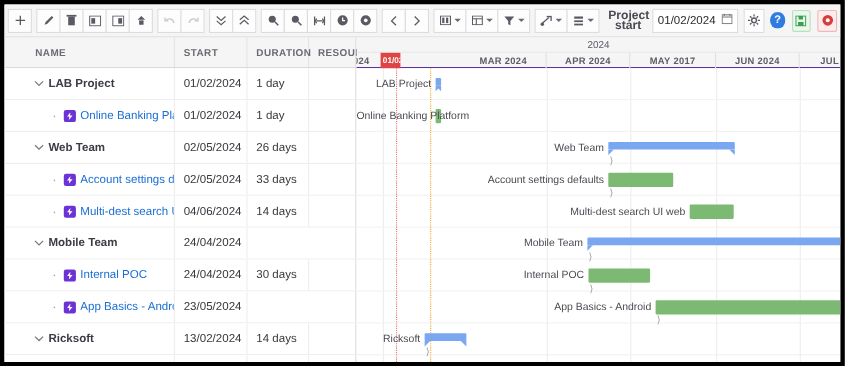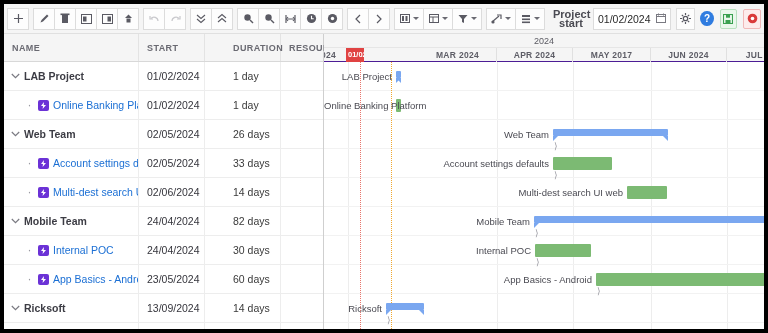--- a/index.html
+++ b/index.html
@@ -80,23 +80,23 @@
 
   
   #grid-head { display:flex; height:28px; background:#f5f5f5;
                border-bottom:1px solid #d8d8d8; }
   .gh {
     font-size:9px; font-weight:bold; letter-spacing:.4px;
     color:#6a6a72; display:flex; align-items:center;
     padding-left:8px; border-right:1px solid #e3e3e3;
     height:100%;
   }
-  .c-name { width:135px; flex:0 0 135px; }
+  .c-name { width:135px; flex:0 0 135px;margin-left:20px; }
   .c-start { width:66px; flex:0 0 66px; }
-  .c-dur { width:56px; flex:0 0 56px;margin-left:20px; }
+  .c-dur { width:56px; flex:0 0 56px; }
   .c-res { flex:1; border-right:none; }
 
   .grow { display:flex; height:29px; border-bottom:1px solid #ededed; background:#fff; }
   .gc { display:flex; align-items:center; height:100%;
         border-right:1px solid #ededed; padding-left:8px; font-size:10.5px; }
   .gc.c-res { border-right:none; }
   .gc.c-name { padding-left:6px; }
   .twisty {
     width:11px; height:11px; color:#7a7a82; flex:0 0 11px;
     display:flex; align-items:center; justify-content:center; margin-right:3px;
@@ -472,43 +472,40 @@
               <span class="indent"></span>
               <span class="dot">·</span>
               <span class="ticon story">
                 <svg width="7" height="7" viewBox="0 0 7 7">
                   <path d="M4 0L1 4h2L2.6 7 6 3H3.7z" fill="#fff"></path>
                 </svg>
               </span>
               <span class="tname-task">Multi-dest search UI web</span>
             </div>
             <div class="gc c-start">
-              <span class="sdate">02/06/2024</span>
+              <span class="sdate">04/06/2024</span>
             </div>
             <div class="gc c-dur">
               <span>14 days</span>
             </div>
             <div class="gc c-res">
               <span></span>
             </div>
           </div>
           <div class="grow">
             <div class="gc c-name">
               <span class="twisty">
                 <svg width="9" height="6" viewBox="0 0 9 6">
                   <path d="M0.8 1l3.7 3.6L8.2 1" fill="none" stroke="currentColor" stroke-width="1.2"></path>
                 </svg>
               </span>
               <span class="tname-sum">Mobile Team</span>
             </div>
             <div class="gc c-start">
               <span class="sdate">24/04/2024</span>
-            </div>
-            <div class="gc c-dur">
-              <span>82 days</span>
             </div>
             <div class="gc c-res">
               <span></span>
             </div>
           </div>
           <div class="grow">
             <div class="gc c-name">
               <span class="indent"></span>
               <span class="dot">·</span>
               <span class="ticon story">
@@ -535,38 +532,35 @@
               <span class="ticon story">
                 <svg width="7" height="7" viewBox="0 0 7 7">
                   <path d="M4 0L1 4h2L2.6 7 6 3H3.7z" fill="#fff"></path>
                 </svg>
               </span>
               <span class="tname-task">App Basics - Android</span>
             </div>
             <div class="gc c-start">
               <span class="sdate">23/05/2024</span>
             </div>
-            <div class="gc c-dur">
-              <span>60 days</span>
-            </div>
             <div class="gc c-res">
               <span></span>
             </div>
           </div>
           <div class="grow">
             <div class="gc c-name">
               <span class="twisty">
                 <svg width="9" height="6" viewBox="0 0 9 6">
                   <path d="M0.8 1l3.7 3.6L8.2 1" fill="none" stroke="currentColor" stroke-width="1.2"></path>
                 </svg>
               </span>
               <span class="tname-sum">Ricksoft</span>
             </div>
             <div class="gc c-start">
-              <span class="sdate">13/09/2024</span>
+              <span class="sdate">13/02/2024</span>
             </div>
             <div class="gc c-dur">
               <span>14 days</span>
             </div>
             <div class="gc c-res">
               <span></span>
             </div>
           </div>
           <div class="grow">
             <div class="gc c-name">

